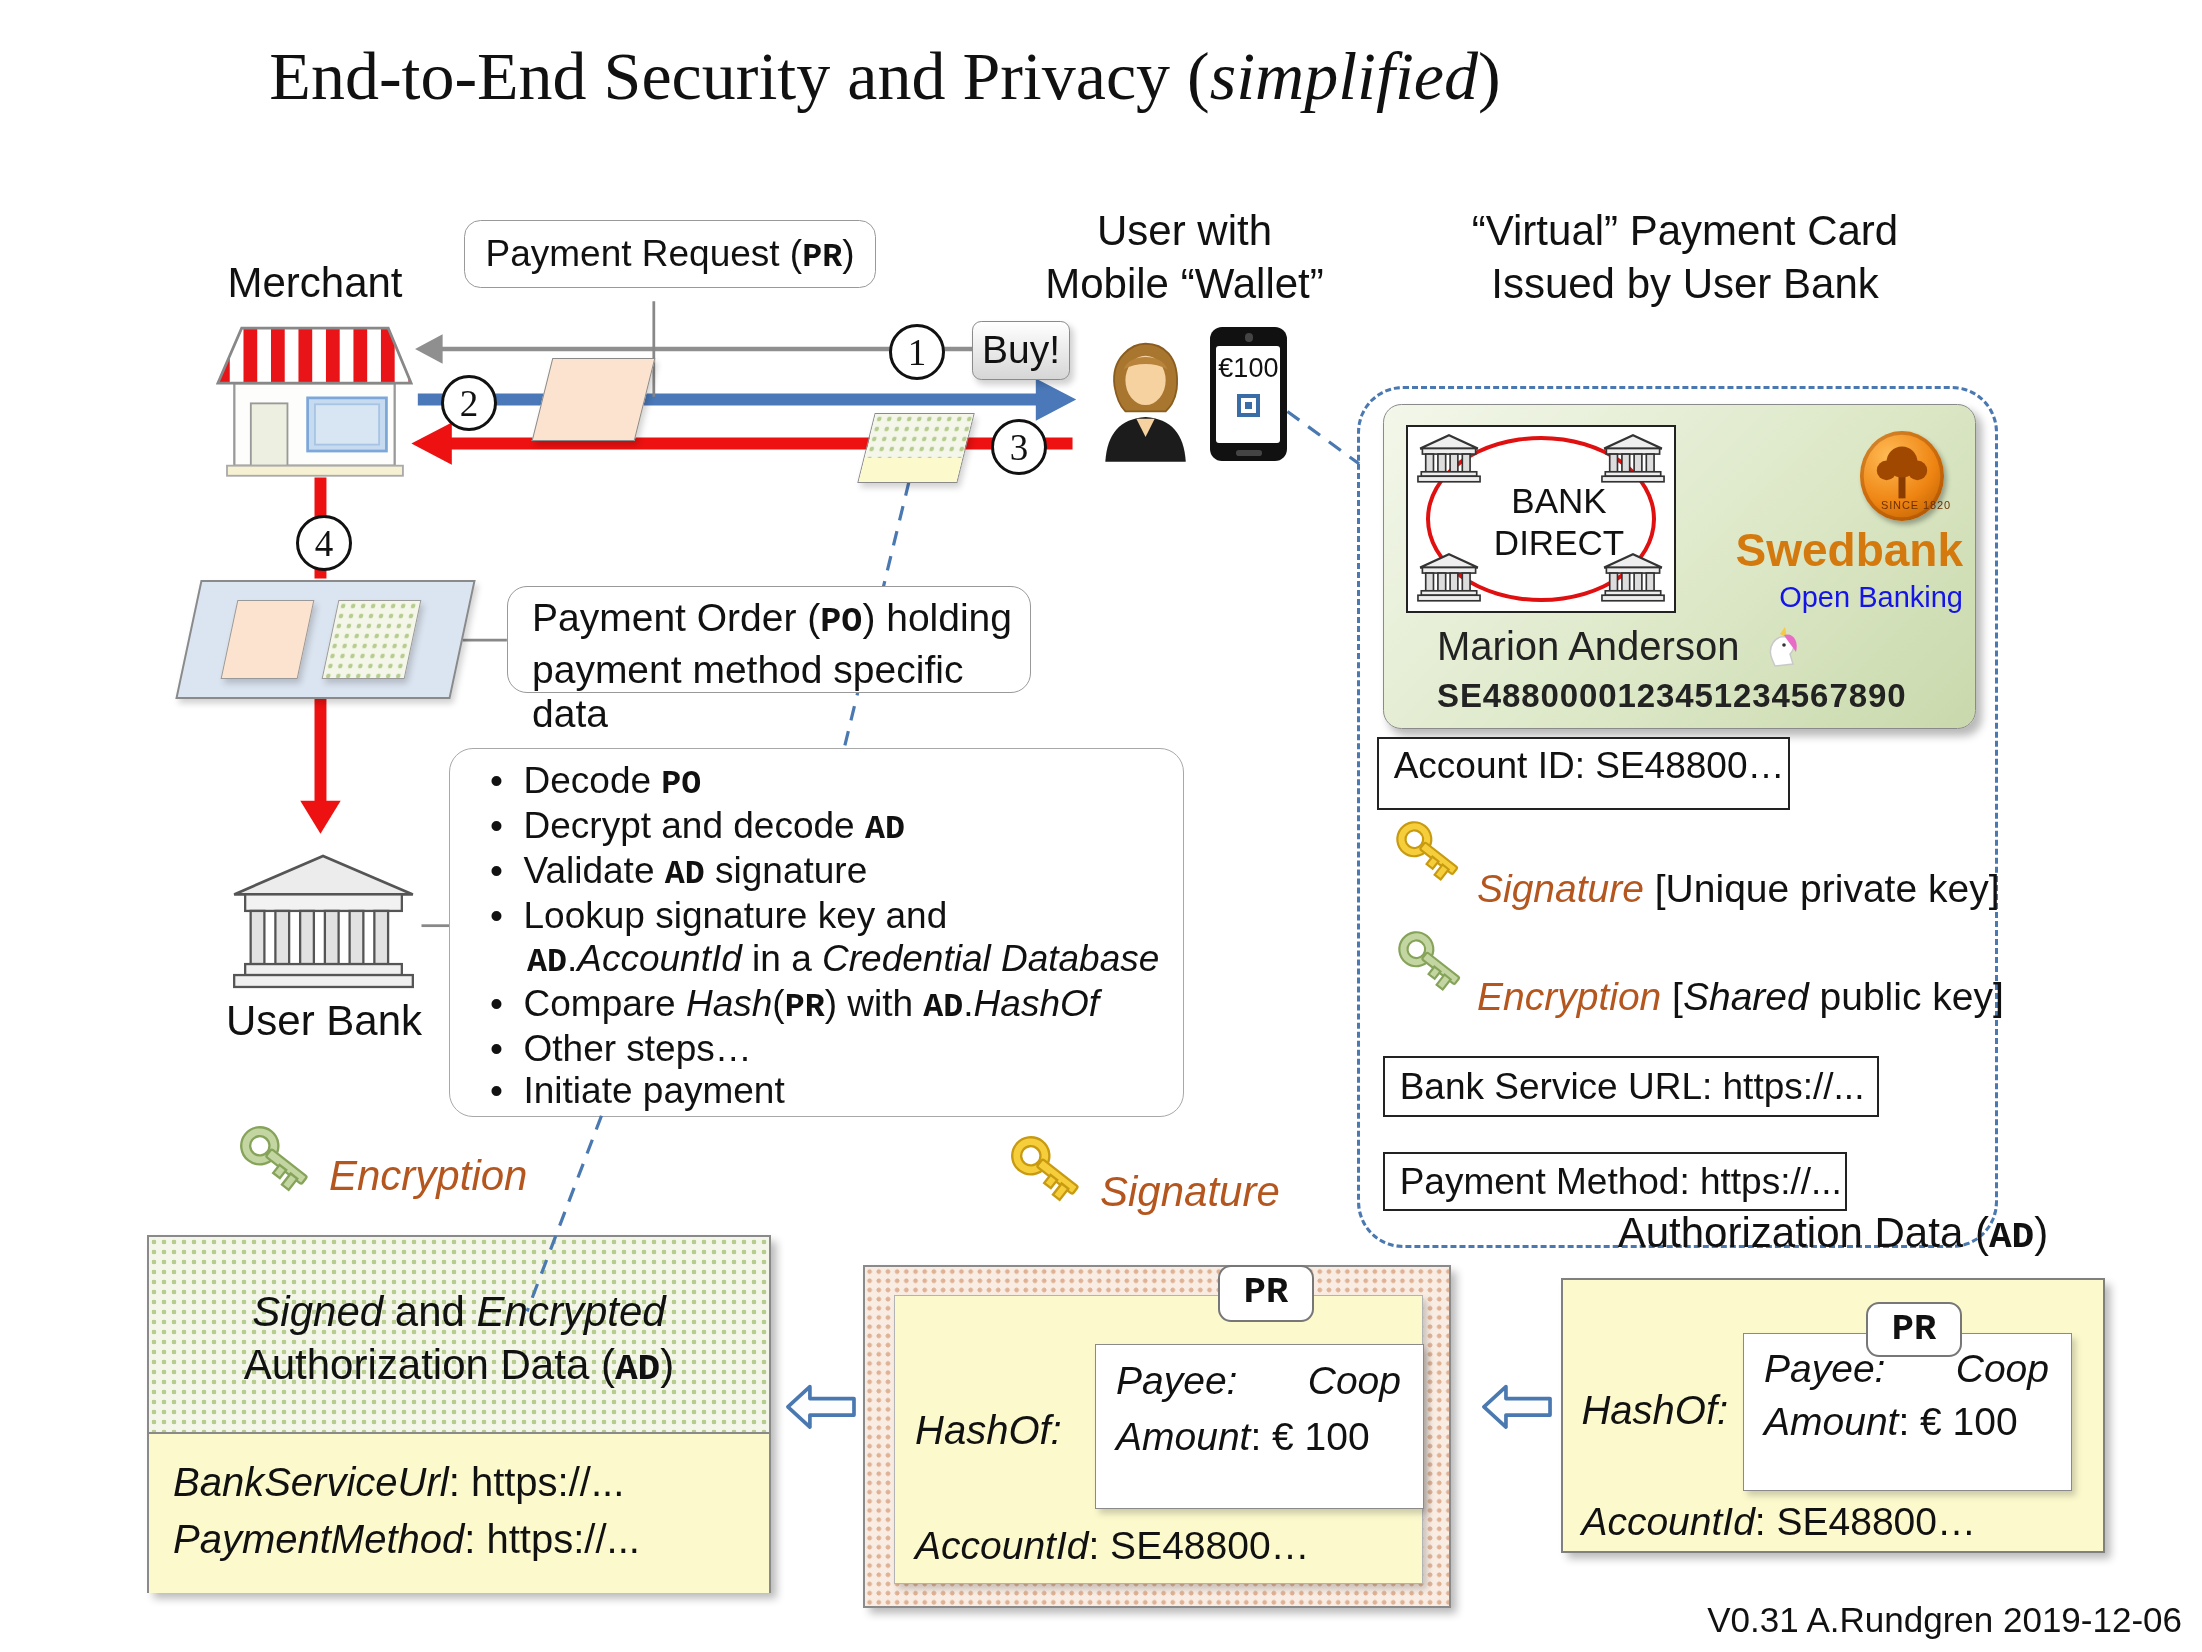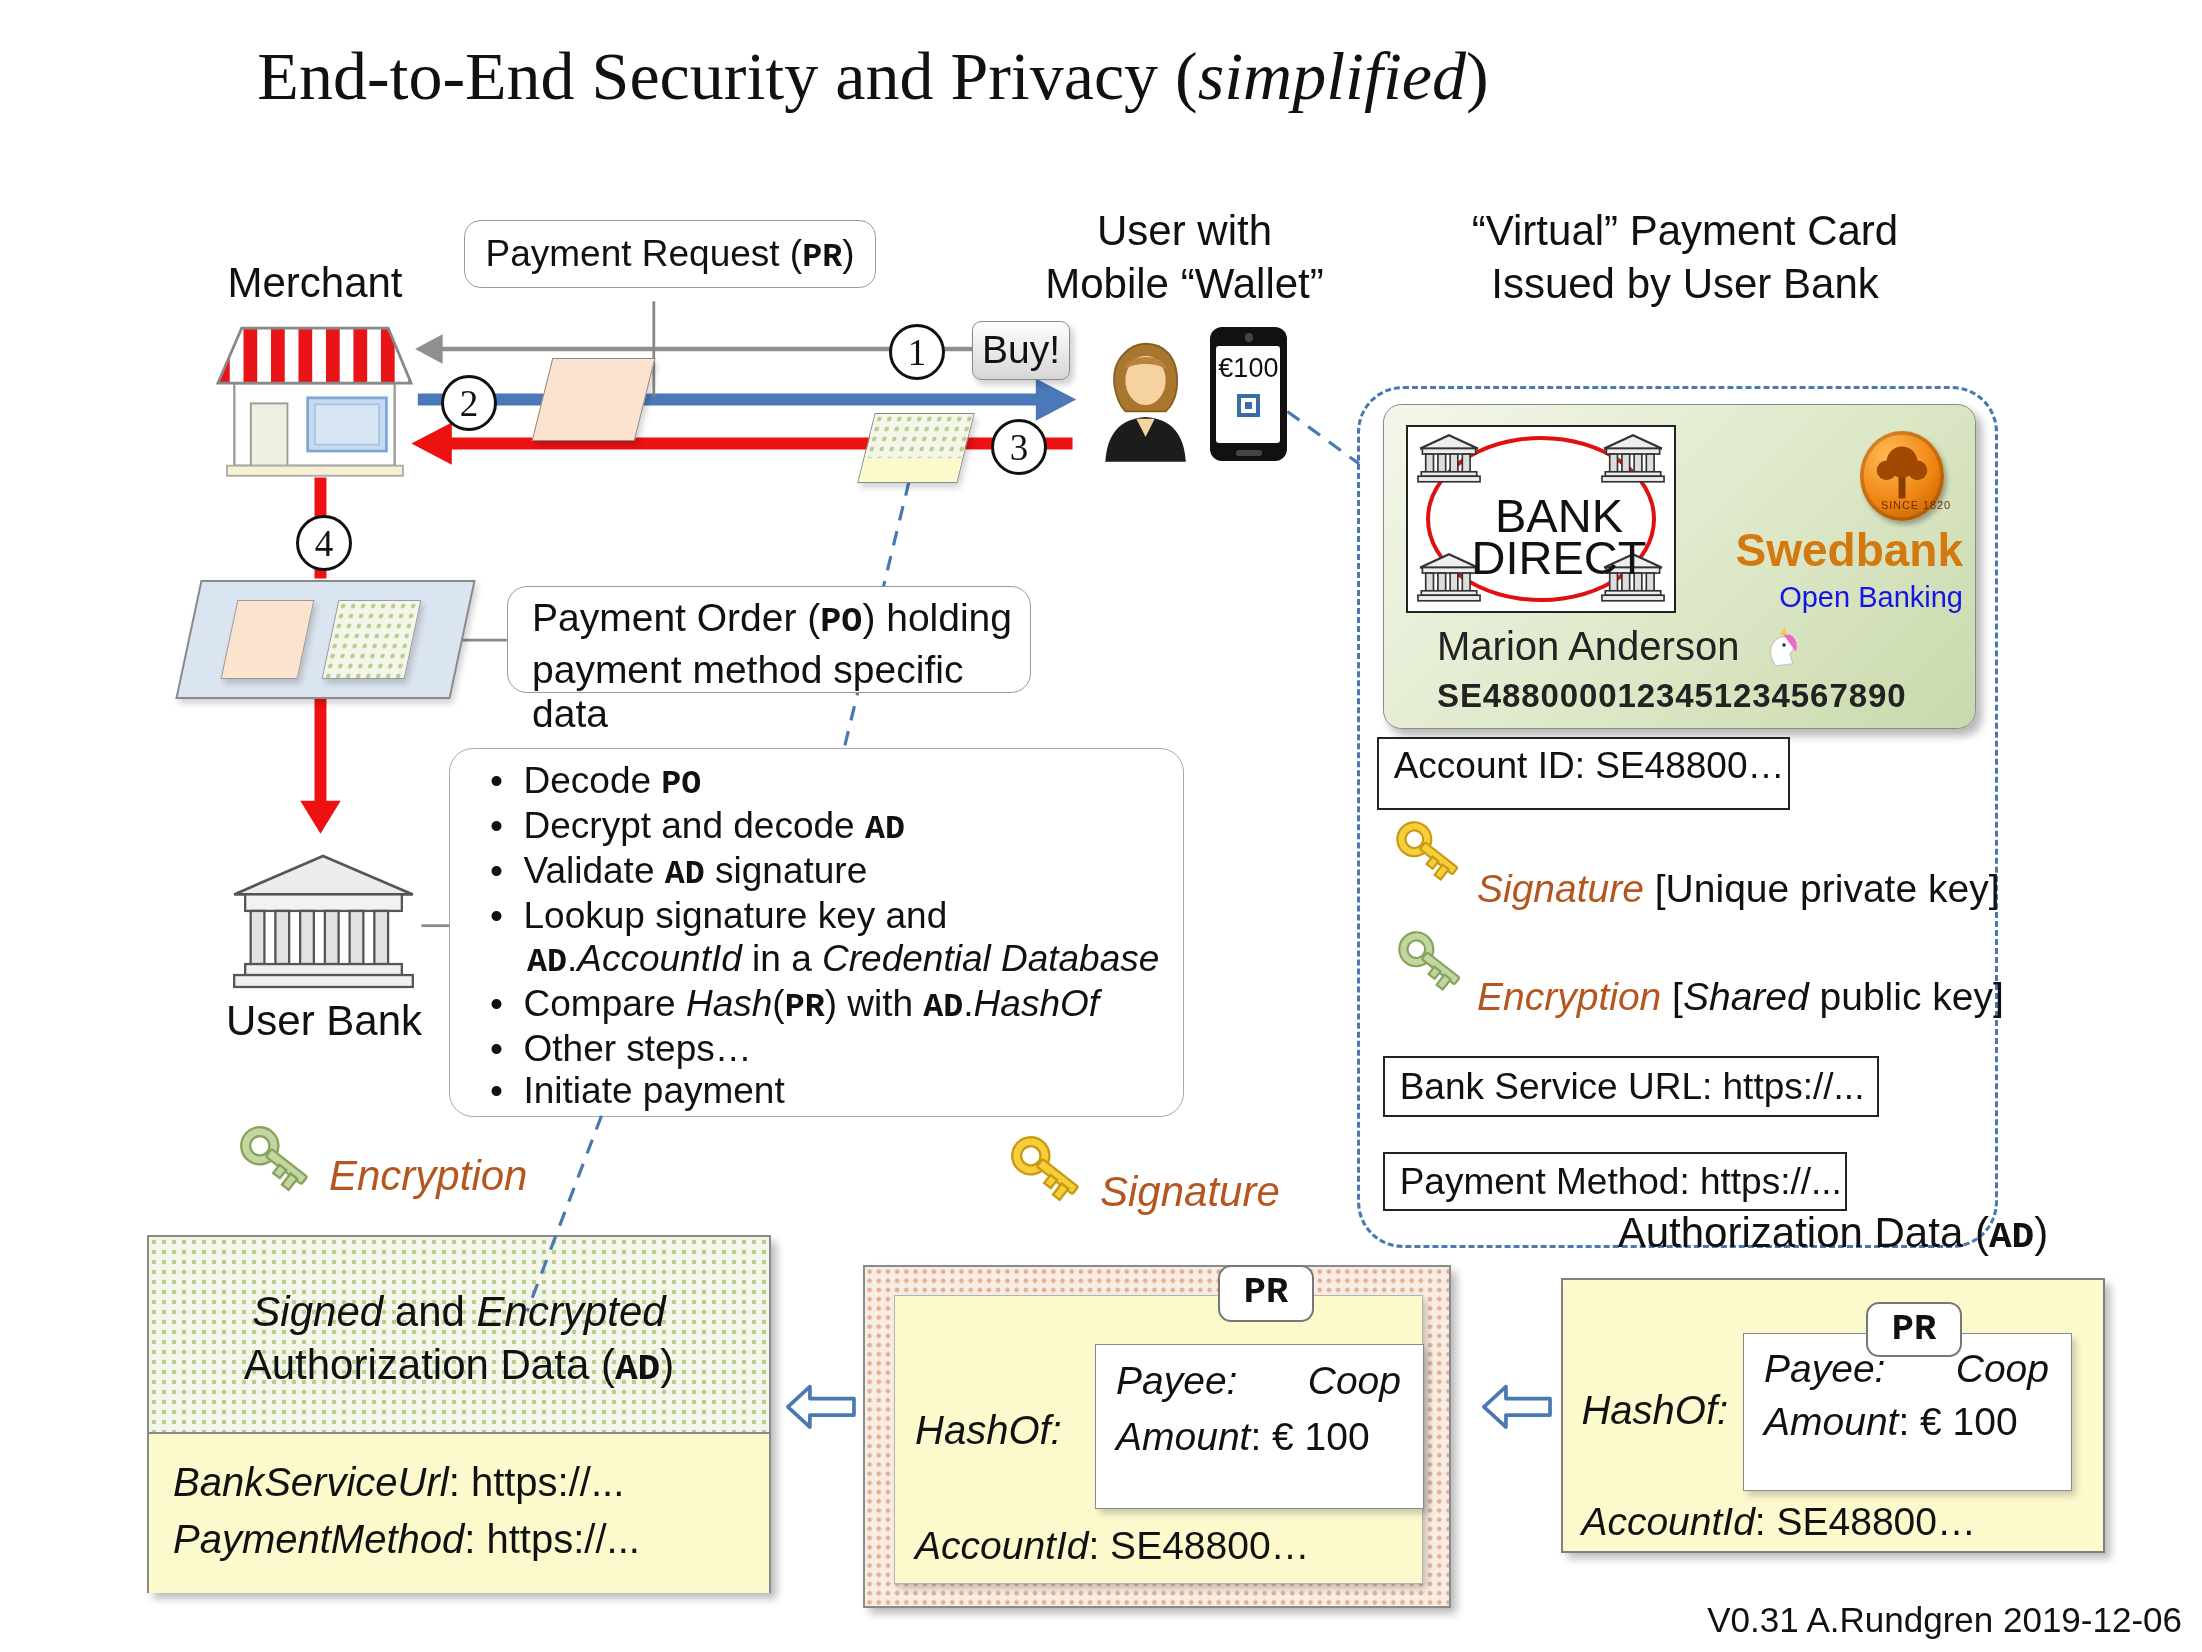--- a/index.html
+++ b/index.html
@@ -50,21 +50,21 @@
     <line x1="1402" y1="448" x2="1480" y2="505" stroke="#4a78b0" stroke-width="3.5" stroke-dasharray="16 12"></line>
     <line x1="990" y1="524" x2="920" y2="812" stroke="#4a78b0" stroke-width="3.5" stroke-dasharray="16 12"></line>
 
     <path d="M930,1523 L882,1523 L882,1510 L858,1532 L882,1554 L882,1541 L930,1541 Z" fill="#fdfdfd" stroke="#4a78b0" stroke-width="4" stroke-linejoin="round"></path>
     <path d="M1688,1523 L1640,1523 L1640,1510 L1616,1532 L1640,1554 L1640,1541 L1688,1541 Z" fill="#fdfdfd" stroke="#4a78b0" stroke-width="4" stroke-linejoin="round"></path>
   </svg>
   <svg class="abs z4" width="2202" height="1653" style="left:0;top:0;pointer-events:none" viewBox="0 0 2398 1800">
     <line x1="655" y1="1215" x2="574" y2="1428" stroke="#4a78b0" stroke-width="3.5" stroke-dasharray="16 12"></line>
   </svg>
 
-  <div class="abs ctr" style="left:0;top:37px;width:1746px;font-family:'Liberation Serif','DejaVu Serif',serif;font-size:68px;">
+  <div class="abs ctr" style="left:0;top:37px;width:1746px;font-family:'Liberation Serif','DejaVu Serif',serif;font-size:68px;padding-left:12px;">
     <span>End-to-End Security and Privacy (</span><span class="it">simplified</span><span>)</span>
   </div>
 
   <div class="abs ctr" style="left:184px;top:259px;width:262px;font-size:42px;">Merchant</div>
   <div class="abs ctr" style="left:1001px;top:204px;width:367px;font-size:42px;line-height:53px;">
     <div>User with</div>
     <div>Mobile “Wallet”</div>
   </div>
   <div class="abs ctr" style="left:1414px;top:204px;width:542px;font-size:42px;line-height:53px;">
     <div>“Virtual” Payment Card</div>
@@ -177,21 +177,21 @@
           <rect x="6" y="14" width="48" height="5" fill="#eee" stroke="#333" stroke-width="1.5"></rect>
           <g stroke="#333" fill="#ddd" stroke-width="1.5">
             <rect x="9" y="19" width="7" height="16"></rect>
             <rect x="20" y="19" width="7" height="16"></rect>
             <rect x="31" y="19" width="7" height="16"></rect>
             <rect x="42" y="19" width="7" height="16"></rect>
           </g>
           <rect x="5" y="35" width="50" height="4" fill="#eee" stroke="#333" stroke-width="1.5"></rect>
           <rect x="2" y="39" width="56" height="5" fill="#eee" stroke="#333" stroke-width="1.5"></rect>
         </svg>
-      <div class="abs ctr" style="left:0;top:68px;width:302px;font-size:47px;line-height:42px;background:transparent;">
+      <div class="abs ctr" style="left:0;top:53px;width:302px;font-size:35px;line-height:42px;background:transparent;">
         <div>BANK</div>
         <div>DIRECT</div>
       </div>
     </div>
 
     <div class="abs" style="left:476px;top:26px;width:84px;height:90px;border-radius:50%;background:radial-gradient(circle at 34% 28%,#ffbb55,#ee8412 55%,#b55a00 95%);box-shadow:inset 0 0 0 3.7px rgba(140,60,0,.35), 2.8px 3.7px 5.5px rgba(0,0,0,.3);">
       <svg width="84" height="90" viewBox="0 0 60 64">
         <rect x="27.5" y="30" width="5" height="18" fill="#8a3c00"></rect>
         <circle cx="30" cy="22" r="11" fill="#a04800"></circle>
         <circle cx="19" cy="28" r="7" fill="#a04800"></circle>

